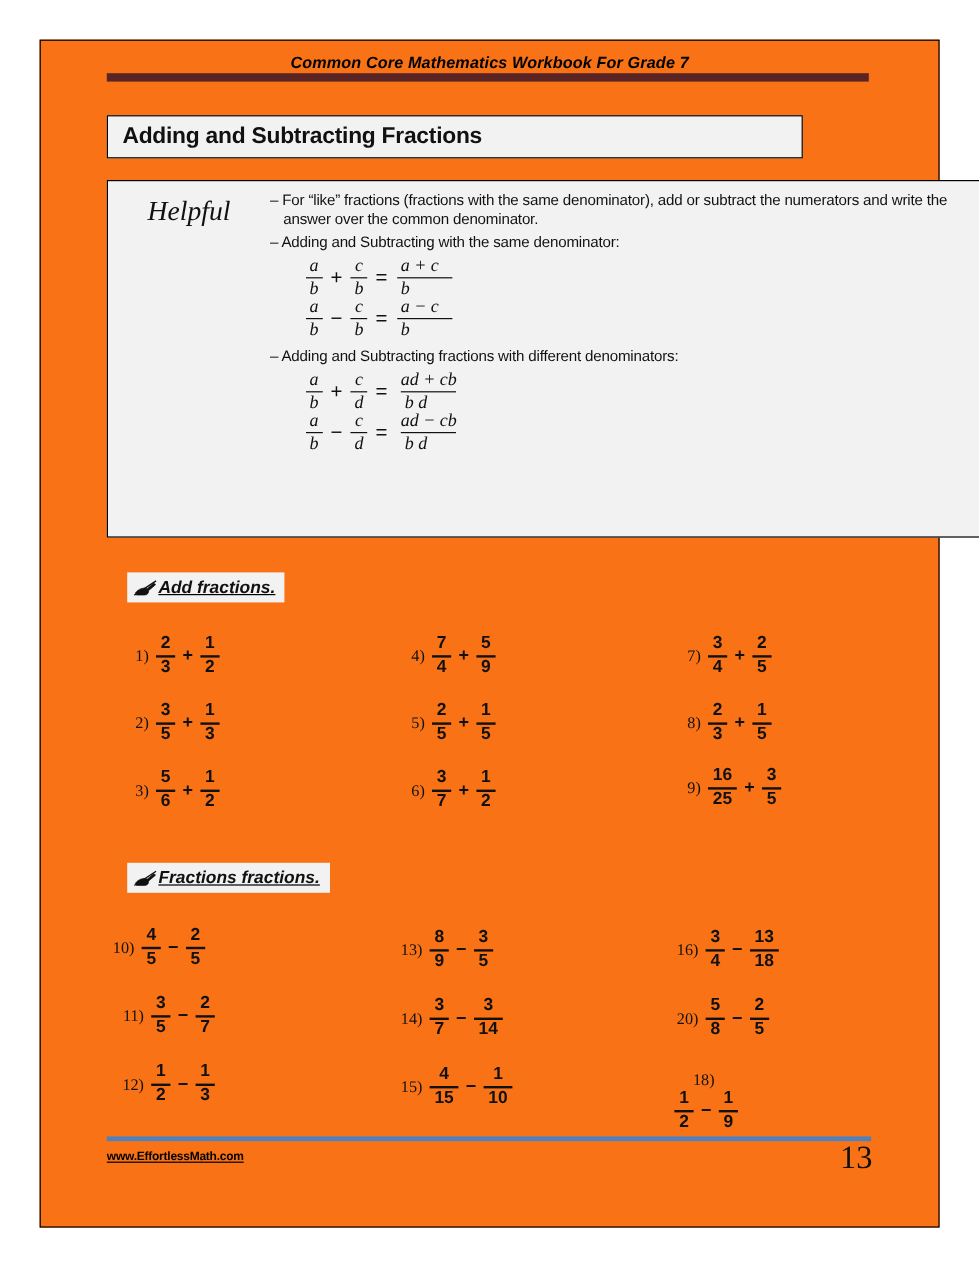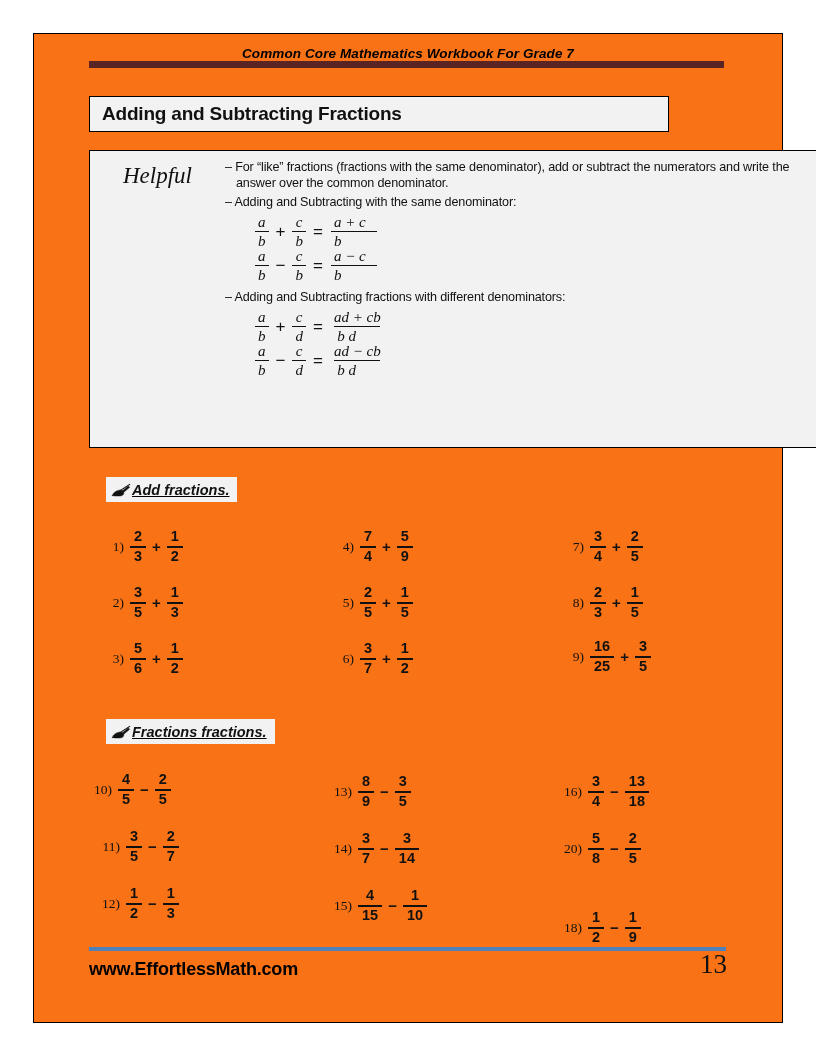--- a/index.html
+++ b/index.html
@@ -207,24 +207,25 @@
     left: 55px;
     top: 913px;
     width: 637px;
     height: 4px;
     background: #4F81BD;
   }
   .footer-site {
     position: absolute;
     left: 55px;
     top: 925px;
-    font-size: 18px;
+    font-size: 10px;
     font-weight: bold;
     color: #000;
     letter-spacing: -0.2px;
+    text-decoration: underline;
   }
   .footer-page {
     position: absolute;
     right: 55px;
     top: 915px;
     font-family: "Liberation Serif", serif;
     font-size: 27px;
     color: #111;
   }
 </style>
@@ -590,21 +591,21 @@
         <span class="den">8</span>
       </span>
       <span class="op">−</span>
       <span class="pfrac">
         <span class="num">2</span>
         <span class="den">5</span>
       </span>
     </span>
   </div>
 
-  <div class="problem" style="left:528px; top:876px;">
+  <div class="problem" style="left:528px; top:858px;flex-direction:column;">
     <span class="prob-num">18)</span>
     <span class="prob-expr">
       <span class="pfrac">
         <span class="num">1</span>
         <span class="den">2</span>
       </span>
       <span class="op">−</span>
       <span class="pfrac">
         <span class="num">1</span>
         <span class="den">9</span>

